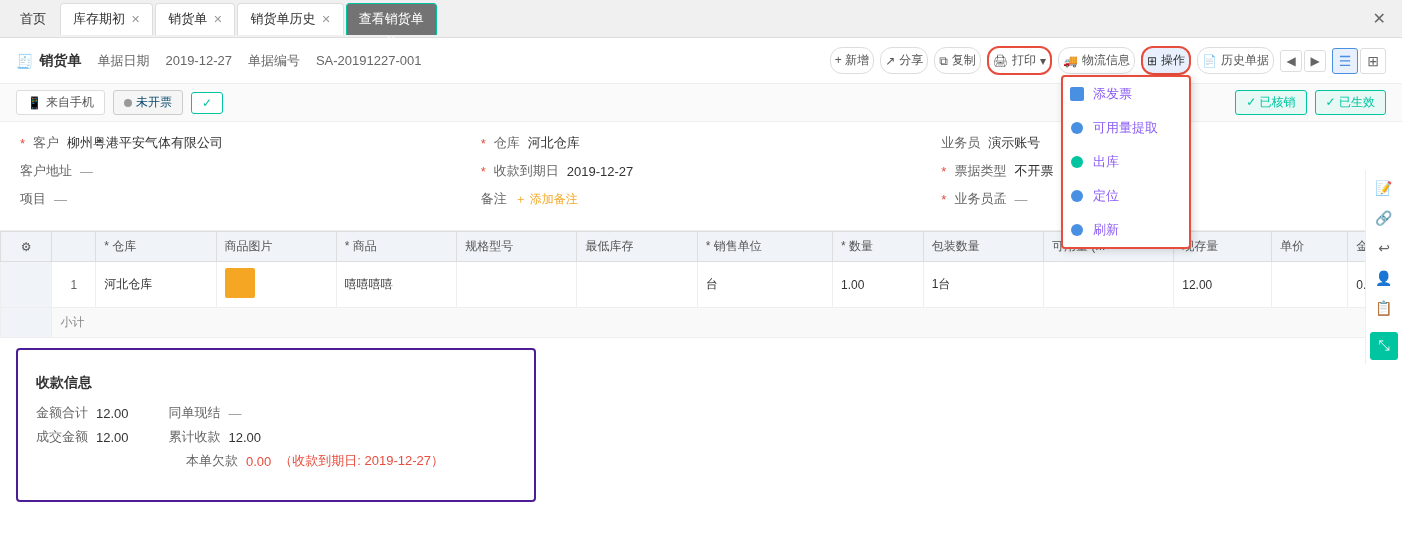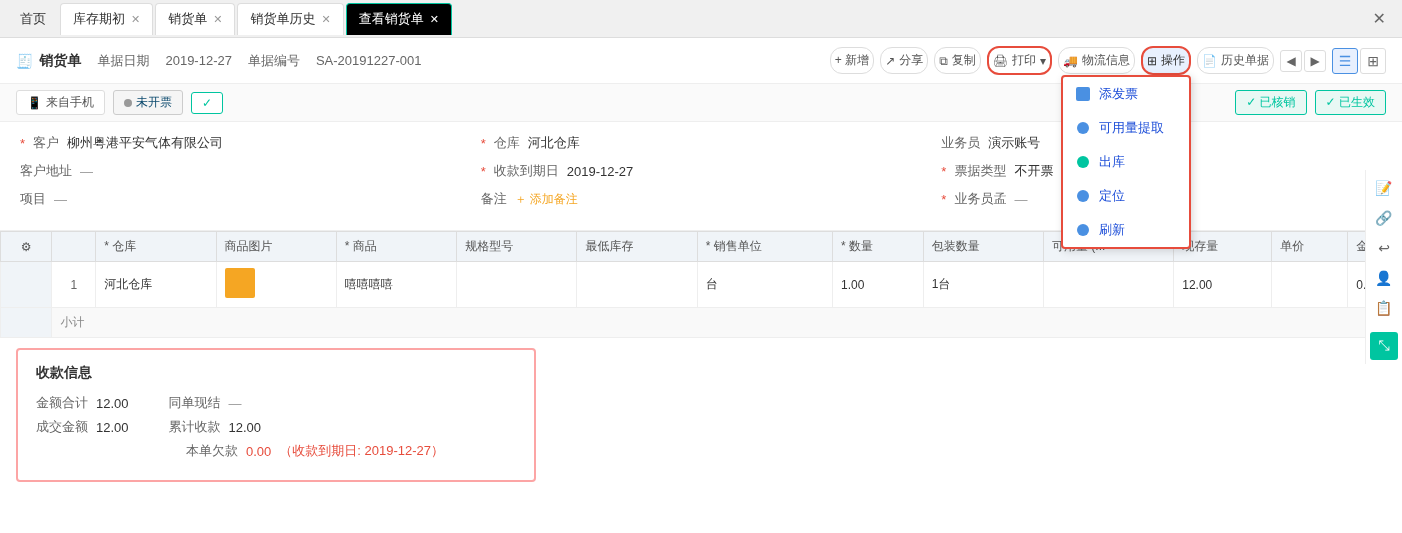--- a/index.html
+++ b/index.html
@@ -8,21 +8,21 @@
     
     .tab-bar {
       display: flex; align-items: center; background: #f0f0f0; border-bottom: 1px solid #ddd;
       padding: 0 8px; height: 38px; gap: 2px;
     }
     .tab {
       display: flex; align-items: center; padding: 6px 12px; background: #fff;
       border: 1px solid #ddd; border-bottom: none; border-radius: 4px 4px 0 0;
       cursor: pointer; font-size: 13px; gap: 6px; height: 32px;
     }
-    .tab.highlight { background: #000000; color: #fff; border-color: #00c5a0; }
+    .tab.highlight { background: #737373; color: #fff; border-color: #00c5a0; flex-direction: column; }
     .tab .close-btn { color: #999; font-size: 11px; cursor: pointer; }
     .tab.highlight .close-btn { color: #fff; }
     .tab-home { background: transparent; border: none; font-size: 13px; cursor: pointer; }
     .spacer { flex: 1; }
     .window-close { background: none; border: none; font-size: 16px; cursor: pointer; color: #666; padding: 4px 8px; }
 
     
     .main-content { background: #fff; min-height: 495px; }
 
     
@@ -40,22 +40,22 @@
       font-size: 12px; color: #555;
     }
 
     
     .dropdown-wrapper { position: relative; display: inline-block; }
     .dropdown-menu {
       position: absolute; top: 100%; right: 0; background: #fff; border: 2px solid #e74c3c;
       border-radius: 4px; min-width: 130px; z-index: 100; box-shadow: 2px 2px 8px rgba(0,0,0,0.15);
     }
     .dropdown-item {
-      display: flex; align-items: center; gap: 8px; padding: 8px 12px;
-      cursor: pointer; font-size: 13px; color: #1d4ed8;
+      display: flex; align-items: center; gap: 8px; padding: 8px 6px;
+      cursor: pointer; font-size: 13px; color: #8b5cf6;
     }
     .dropdown-item .item-icon { width: 16px; height: 16px; display: inline-flex; align-items: center; justify-content: center; }
     .icon-square { width: 14px; height: 14px; background: #4a90e2; border-radius: 2px; }
     .icon-circle-blue { width: 12px; height: 12px; border-radius: 50%; background: #4a90e2; }
     .icon-circle-cyan { width: 12px; height: 12px; border-radius: 50%; background: #00c5a0; }
 
     
     .sub-toolbar {
       display: flex; align-items: center; padding: 6px 16px; background: #fafafa;
       border-bottom: 1px solid #eee; gap: 8px;
@@ -92,22 +92,22 @@
     }
     tbody td { border: 1px solid #eee; padding: 6px 8px; white-space: nowrap; }
     tbody tr:nth-child(even) { background: #fafafa; }
     tbody tr.subtotal { background: #f9f9f9; color: #888; }
     .settings-col { background: #f0f4f8; text-align: center; }
     .row-num { text-align: center; color: #666; }
     .product-img { width: 30px; height: 30px; background: #f5a623; border-radius: 2px; display: inline-block; }
 
     
     .receipt-section {
-      border: 2px solid #fca5a5; border-radius: 4px; margin: 10px 16px;
-      padding: 14px 18px; background: #fff; max-width: 520px;
+      border: 2px solid #4c1d95; border-radius: 4px; margin: 10px 16px;
+      padding: 24px 18px; background: #fff; max-width: 520px;
     }
     .receipt-title { font-weight: bold; font-size: 14px; margin-bottom: 12px; color: #333; }
     .receipt-row { display: flex; gap: 40px; margin-bottom: 6px; }
     .receipt-field { display: flex; align-items: center; gap: 8px; }
     .receipt-label { color: #666; font-size: 13px; white-space: nowrap; }
     .receipt-value { color: #333; font-size: 13px; }
     .receipt-dash { color: #999; }
     .receipt-red { color: #e74c3c; }
     .receipt-date-red { color: #e74c3c; }
 

